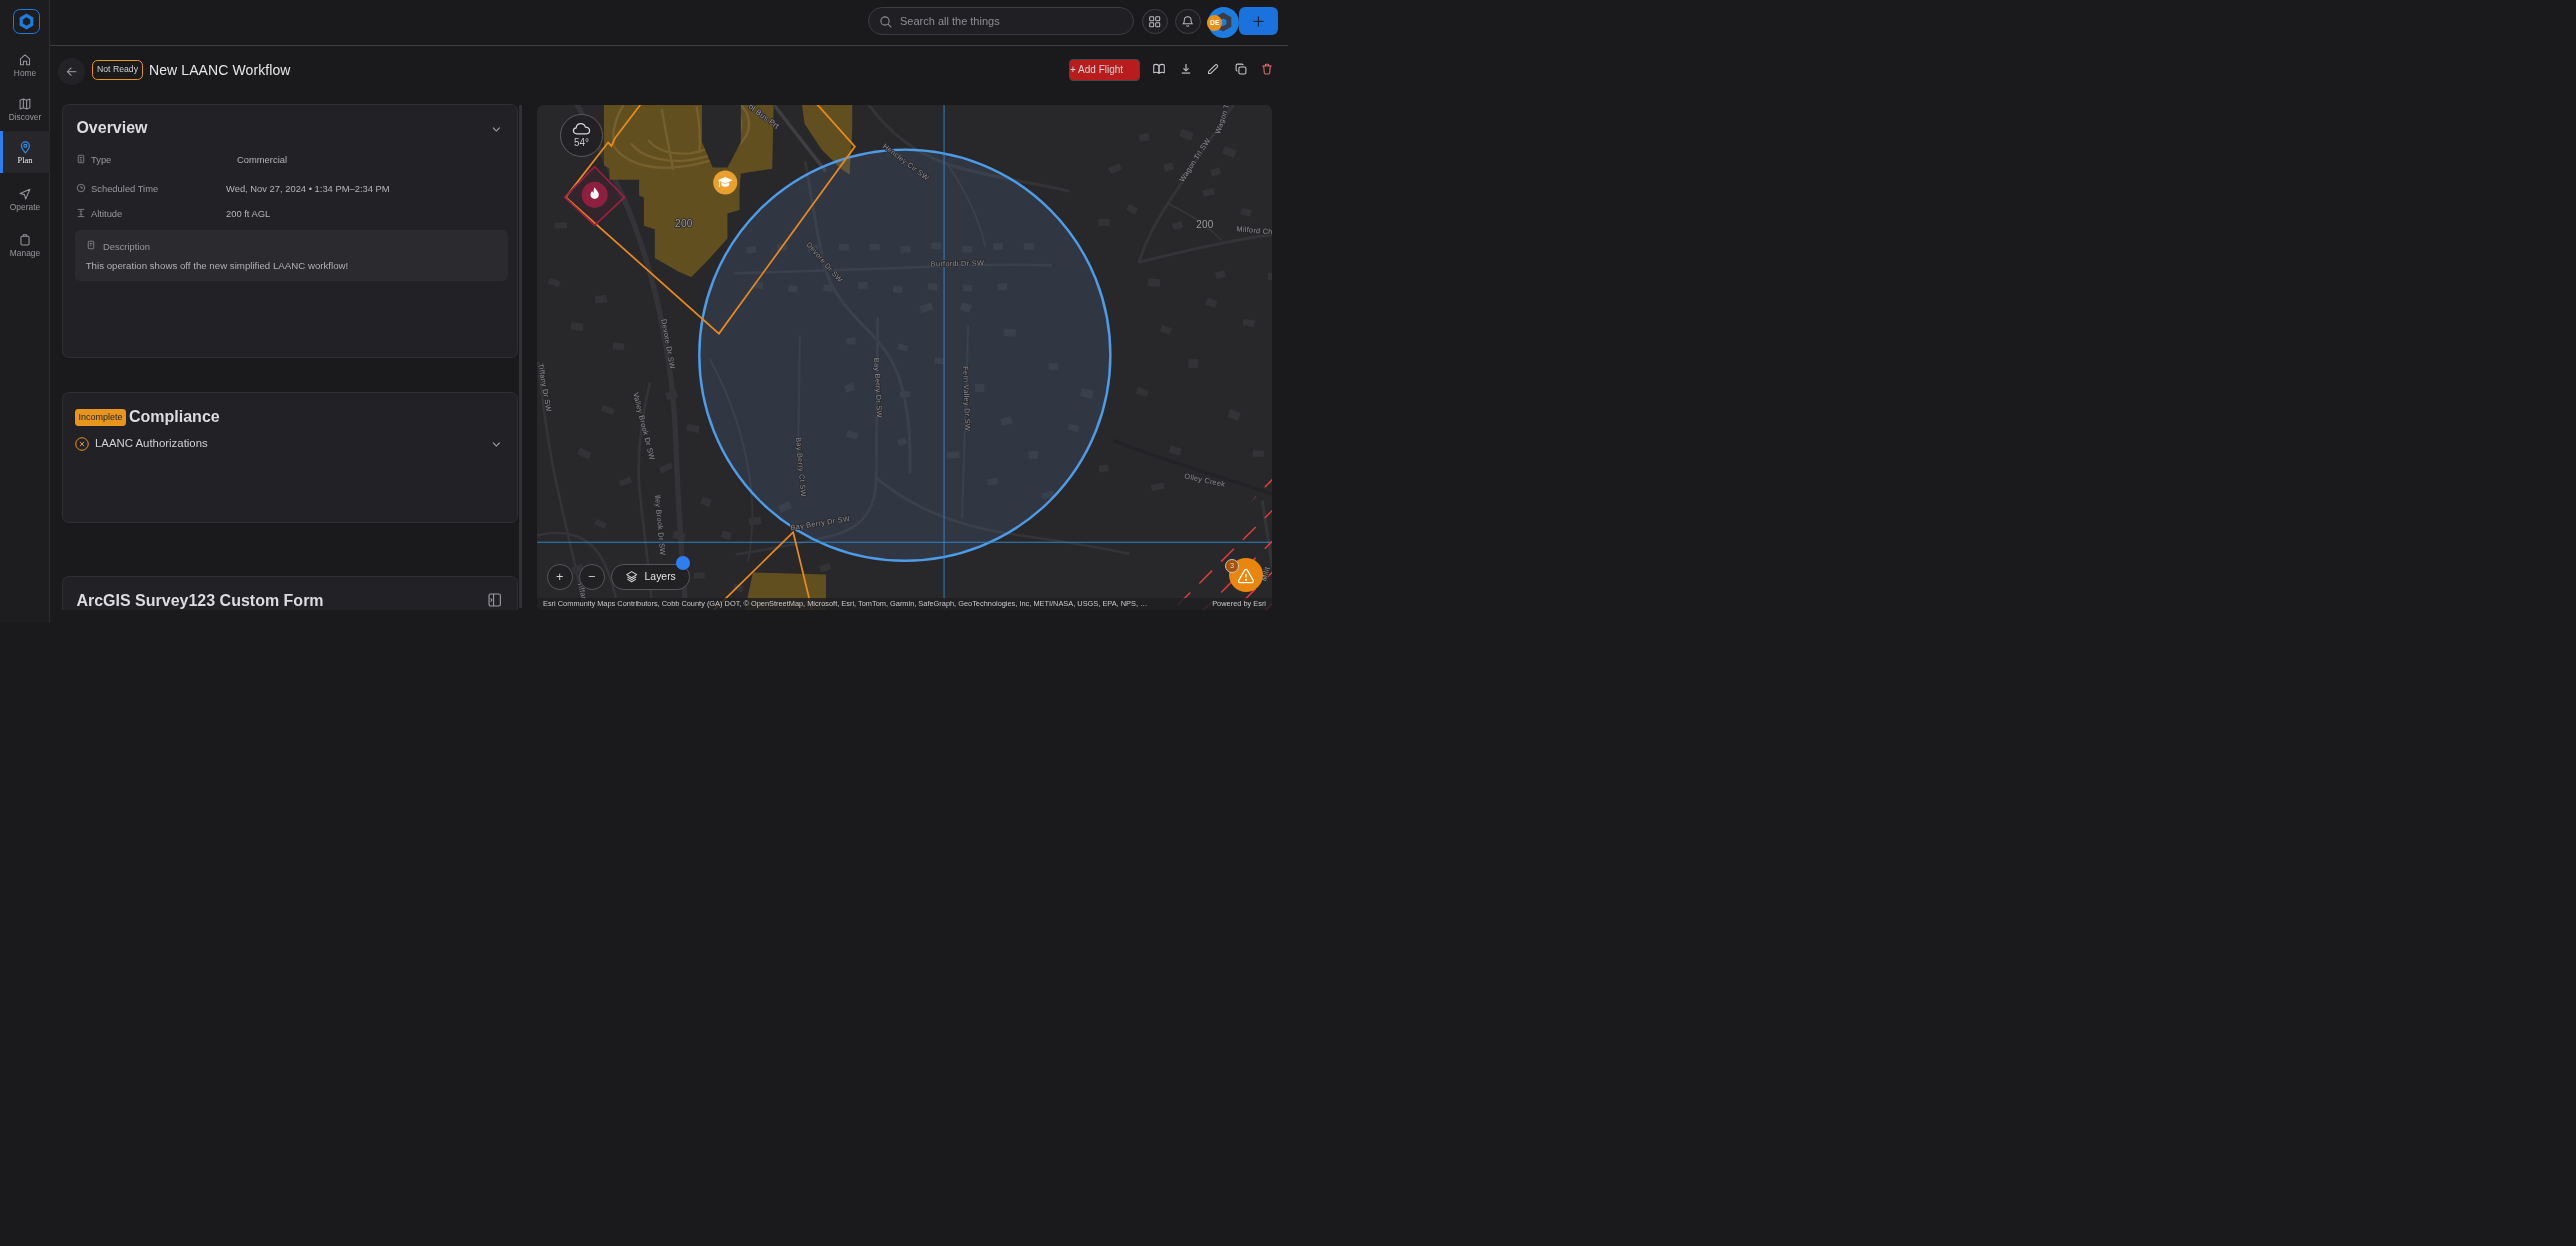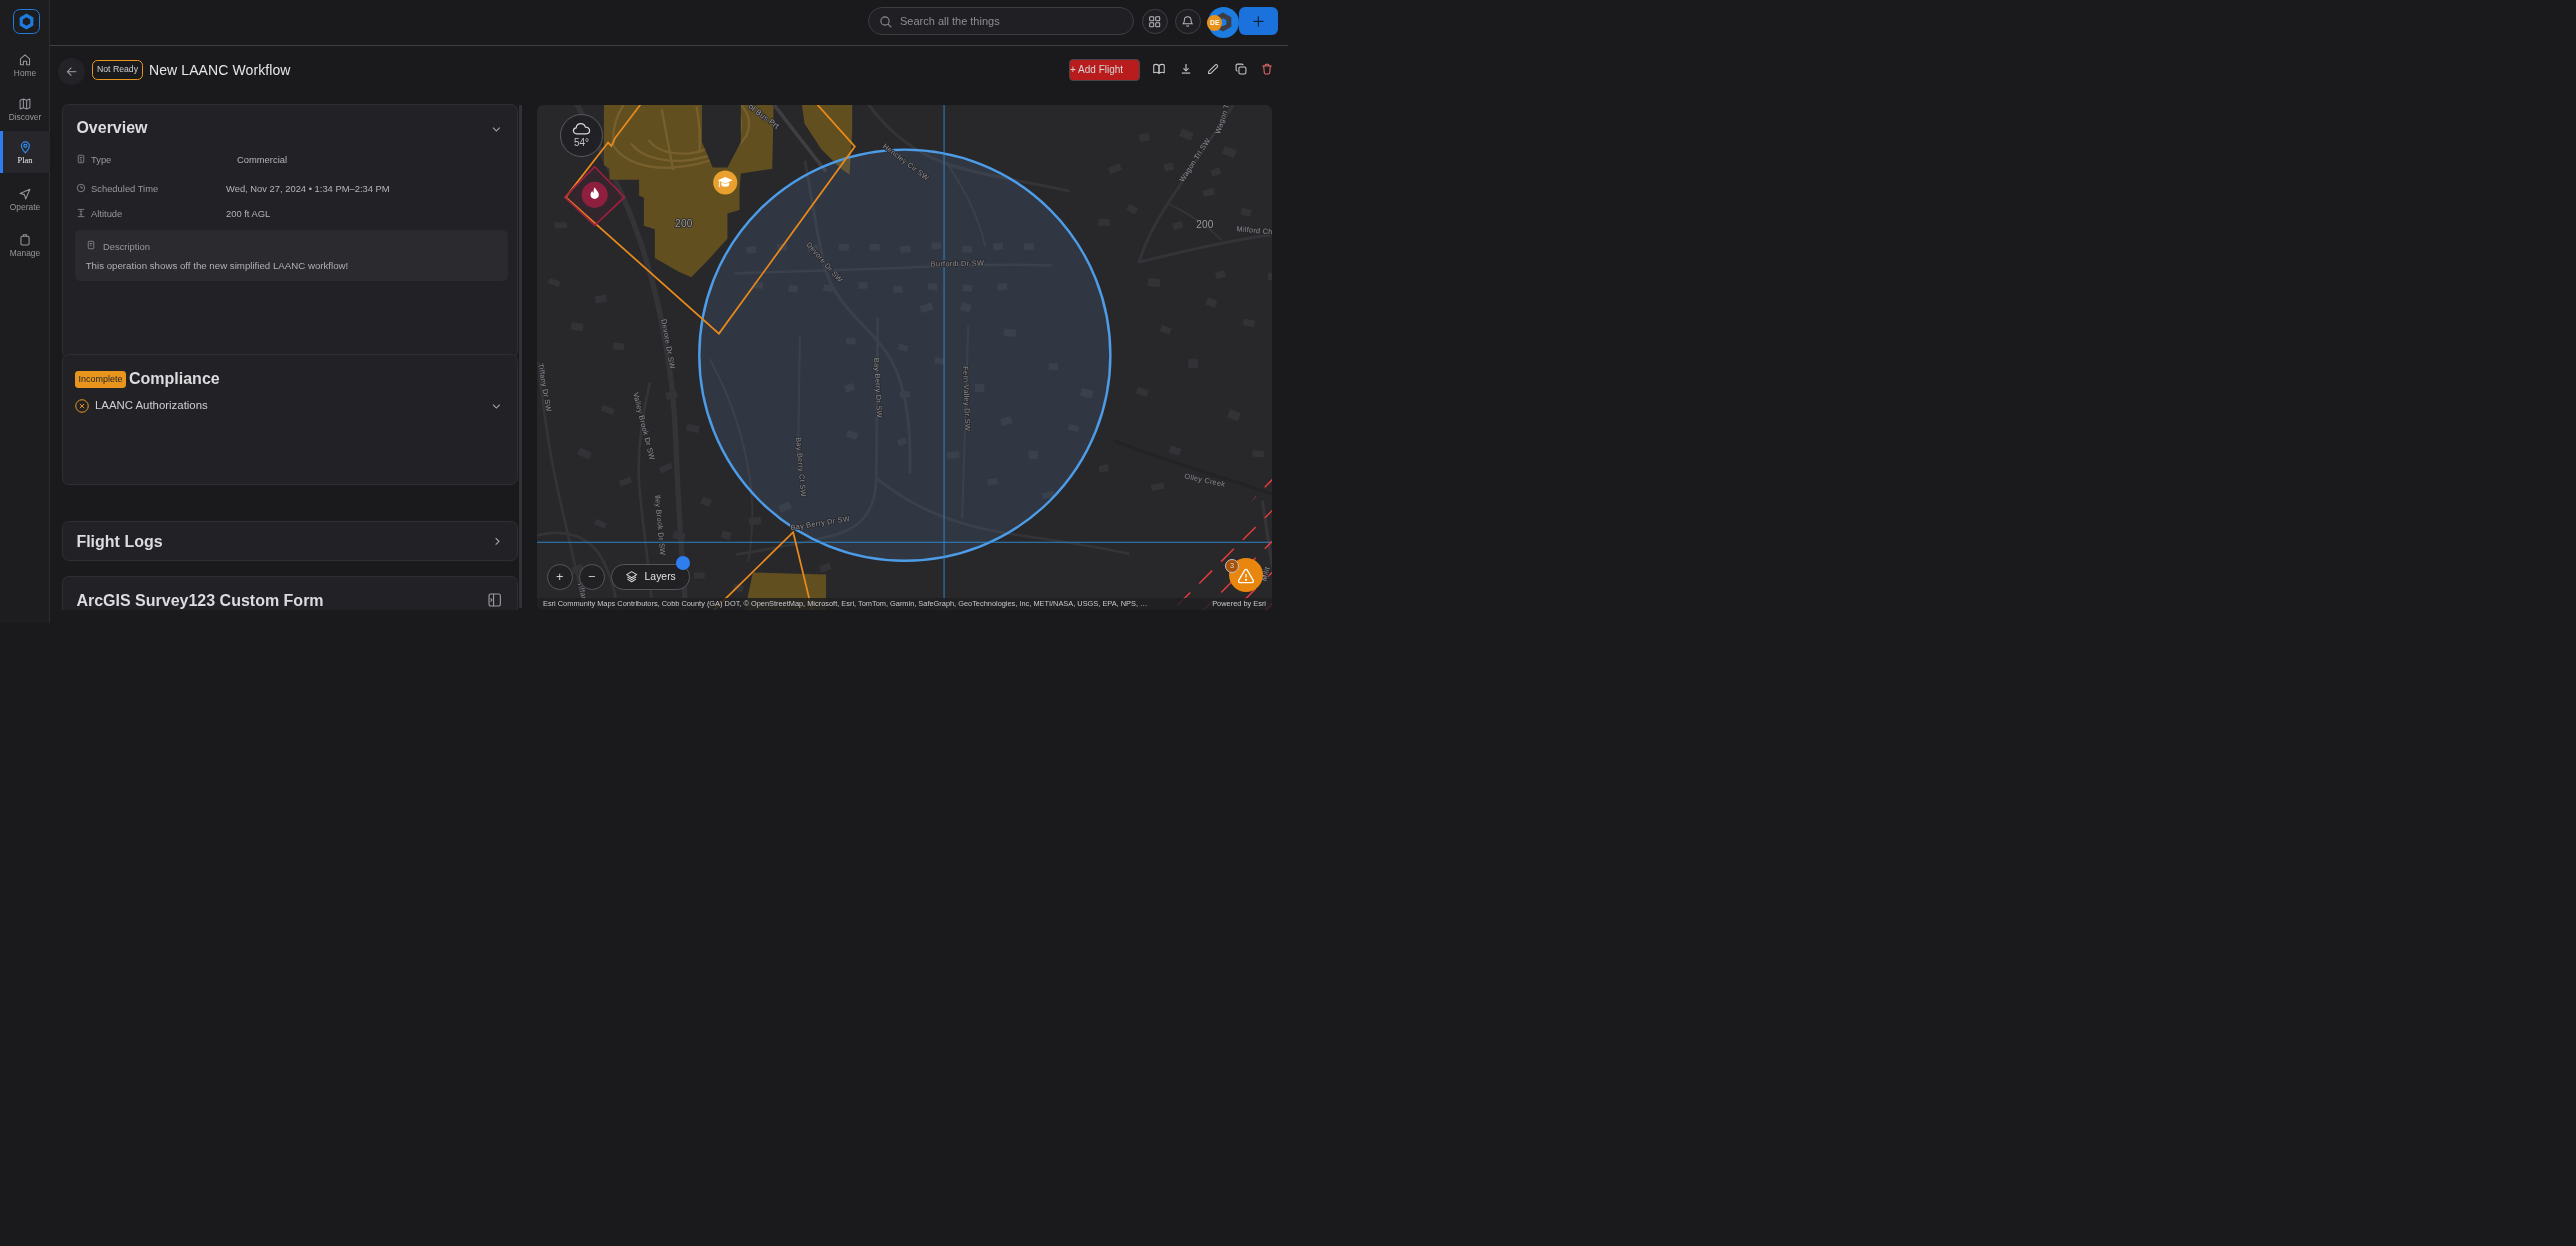--- a/index.html
+++ b/index.html
@@ -192,40 +192,34 @@
     <svg class="abs" style="left:10.7px;top:10px" width="10" height="10" viewBox="0 0 20 20" fill="none" stroke="#97979d" stroke-width="1.5">
           <rect x="4.5" y="2.5" width="11" height="15" rx="1.8"></rect>
           <line x1="7.5" y1="7" x2="12.5" y2="7"></line>
           <line x1="7.5" y1="10.5" x2="11" y2="10.5"></line>
         </svg>
     <div class="rowlabel abs" style="left:28px;top:10.7px">Description</div>
     <div class="abs" style="left:10.7px;top:30px;font-size:9.7px;color:#b0b0b4">This operation shows off the new simplified LAANC workflow!</div>
   </div>
 </div>
 
-<div class="card abs" style="top:354px;height:131px">
+<div class="card abs" style="top:392px;height:131px">
   <div class="abs" style="left:12px;top:16px;height:17px;background:#e8951e;border-radius:3.4px;color:#26262a;font-size:9px;line-height:17px;padding:0 3.4px">Incomplete</div>
   <div class="cardtitle abs" style="left:66px;top:15.4px">Compliance</div>
   <svg class="abs" style="left:12px;top:44px" width="14" height="14" viewBox="0 0 21 21" fill="none" stroke="#e8951e" stroke-width="1.5">
         <circle cx="10.5" cy="10.5" r="9.4"></circle>
         <line x1="7.3" y1="7.3" x2="13.7" y2="13.7"></line>
         <line x1="13.7" y1="7.3" x2="7.3" y2="13.7"></line>
       </svg>
   <div class="abs" style="left:32px;top:44px;font-size:11.4px;color:#cfcfd3">LAANC Authorizations</div>
   <svg class="abs" style="left:428px;top:46px" width="10.7" height="10.7" viewBox="0 0 16 16" fill="none" stroke="#a9a9af" stroke-width="1.6">
         <path d="M3 5.5 L8 10.5 L13 5.5"></path>
       </svg>
 </div>
 
-<div class="card abs" style="top:521px;height:40px">
-  <div class="cardtitle abs" style="left:13.4px;top:10.7px">Flight Logs</div>
-  <svg class="abs" style="left:429px;top:14px" width="10.7" height="10.7" viewBox="0 0 16 16" fill="none" stroke="#a9a9af" stroke-width="1.6">
-        <path d="M5.5 3 L10.5 8 L5.5 13"></path>
-      </svg>
-</div>
 
 <div class="card abs" style="top:576px;height:34px;border-radius:6.7px 6.7px 0 0;border-bottom:none">
   <div class="cardtitle abs" style="left:13.4px;top:14.8px">ArcGIS Survey123 Custom Form</div>
   <svg class="abs" style="left:425px;top:16px" width="13.4" height="14" viewBox="0 0 20 21" fill="none" stroke="#9a9aa2" stroke-width="1.7" stroke-linejoin="round">
         <rect x="1.5" y="1.5" width="17" height="18" rx="2.5"></rect>
         <line x1="8.3" y1="1.5" x2="8.3" y2="19.5"></line>
         <path d="M3.9 8 L6.1 10.5 L3.9 13"></path>
       </svg>
 </div>
 

